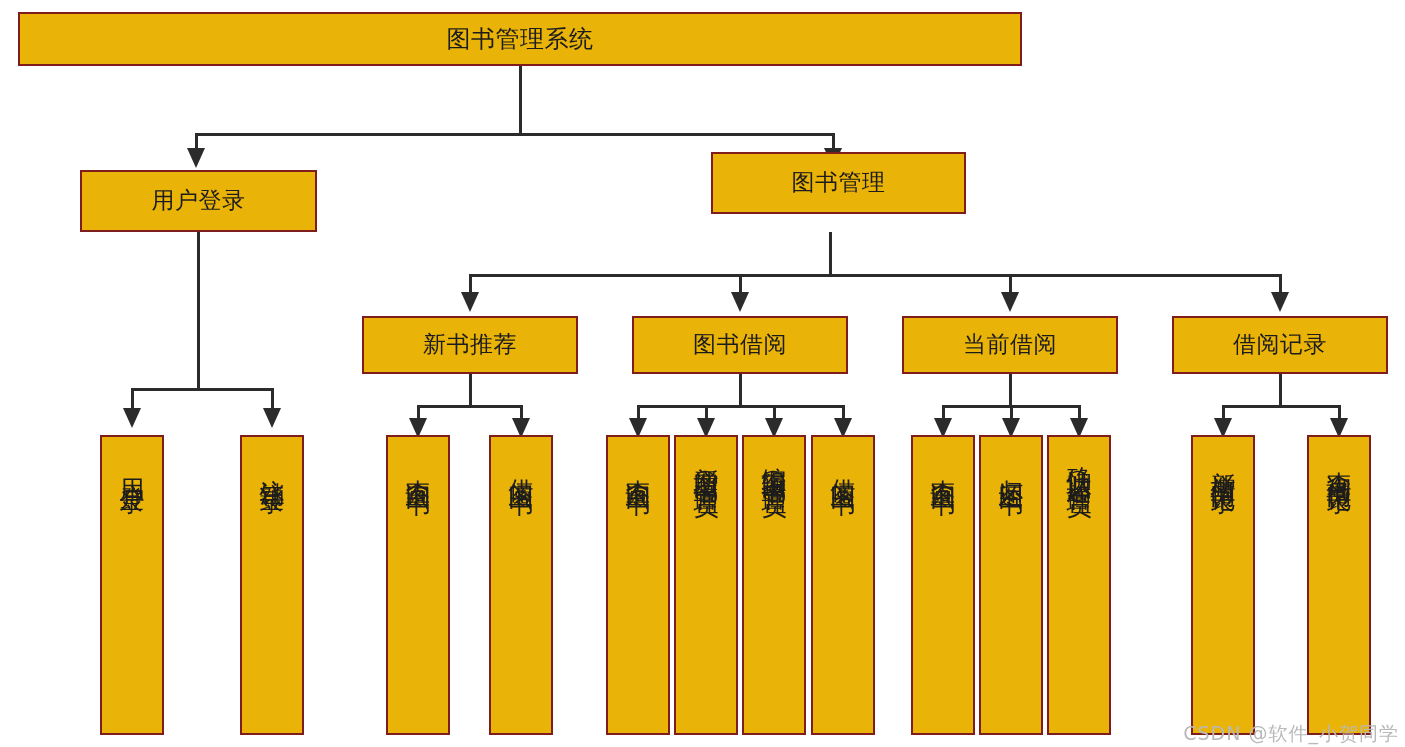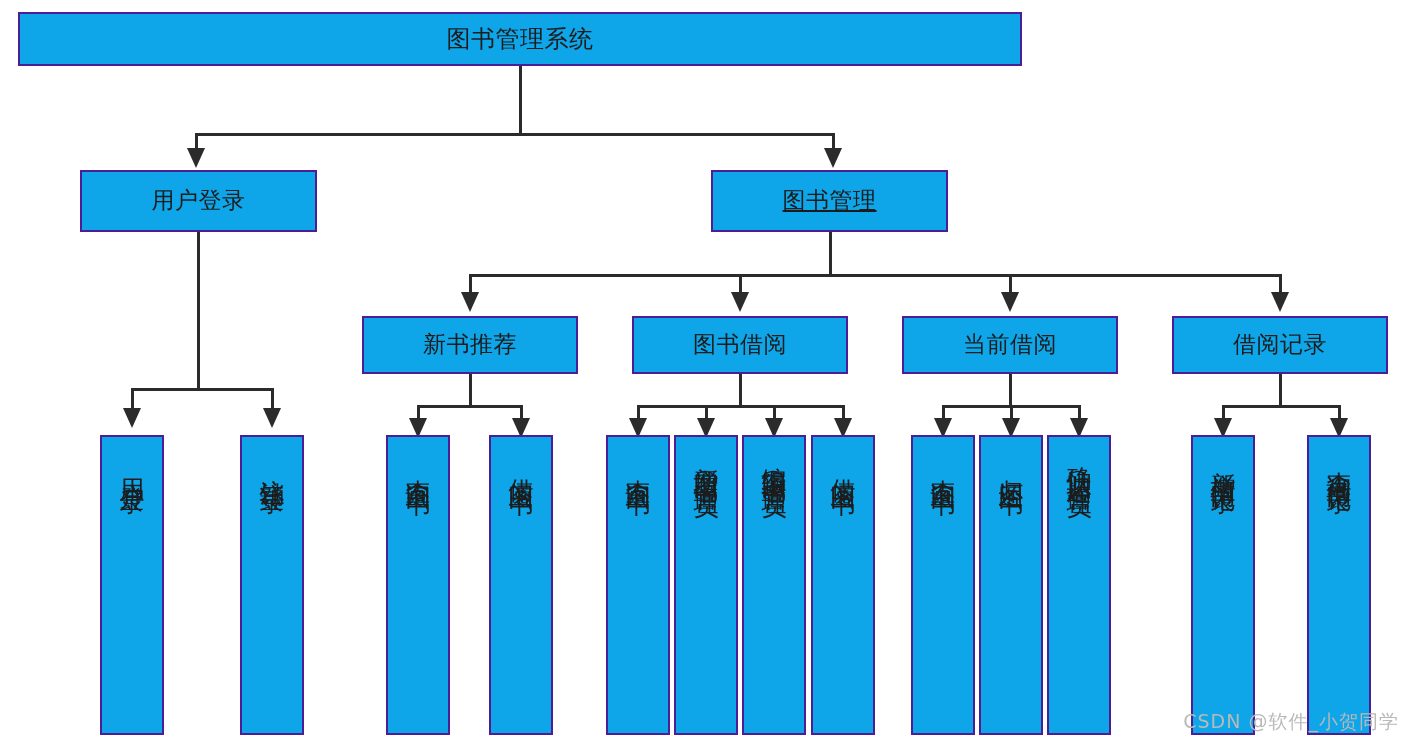--- a/index.html
+++ b/index.html
@@ -12,22 +12,22 @@
     width:1405px;
     height:747px;
     background:#ffffff;
     overflow:hidden;
   }
 
   
   .node{
     position:absolute;
     box-sizing:border-box;
-    border:2px solid #4c1d95;
-    background:#0ea5e9;
+    border:2px solid #7f1d1d;
+    background:#eab308;
     display:flex;
     align-items:center;
     justify-content:center;
     color:#1c1c1c;
     z-index:3;
   }
   .node .label{
     display:block;
     line-height:1.18;
     letter-spacing:.5px;
@@ -74,21 +74,21 @@
     border-left:9px solid transparent;
     border-right:9px solid transparent;
     border-top:20px solid #2b2b2b;
     z-index:2;
   }
 
   
   #watermark{
     position:absolute;
     right:6px;
-    bottom:12px;
+    bottom:0;
     font-size:19px;
     color:#b9b9b9;
     letter-spacing:1px;
     z-index:5;
     white-space:nowrap;
     font-family:"DejaVu Sans","Liberation Sans",sans-serif;
   }
 </style>
 </head>
 <body>
@@ -105,21 +105,21 @@
 
   <div class="vline" style="left:195px;top:133px;height:18px;"></div>
   <div class="arrow" style="left:187px;top:148px;"></div>
   <div class="vline" style="left:832px;top:133px;height:18px;"></div>
   <div class="arrow" style="left:824px;top:148px;"></div>
 
   <div class="node h-node" style="left:80px;top:170px;width:237px;height:62px;">
     <span class="label">用户登录</span>
   </div>
 
-  <div class="node h-node" style="left:711px;top:170px;width:237px;height:62px;text-decoration:underline;">
+  <div class="node h-node" style="left:711px;top:152px;width:255px;height:62px;">
     <span class="label">图书管理</span>
   </div>
 
   <div class="vline" style="left:197px;top:232px;height:156px;"></div>
   <div class="hline" style="left:131px;top:388px;width:142px;"></div>
   <div class="vline" style="left:131px;top:388px;height:22px;"></div>
   <div class="arrow" style="left:123px;top:408px;"></div>
   <div class="vline" style="left:271px;top:388px;height:22px;"></div>
   <div class="arrow" style="left:263px;top:408px;"></div>
 

